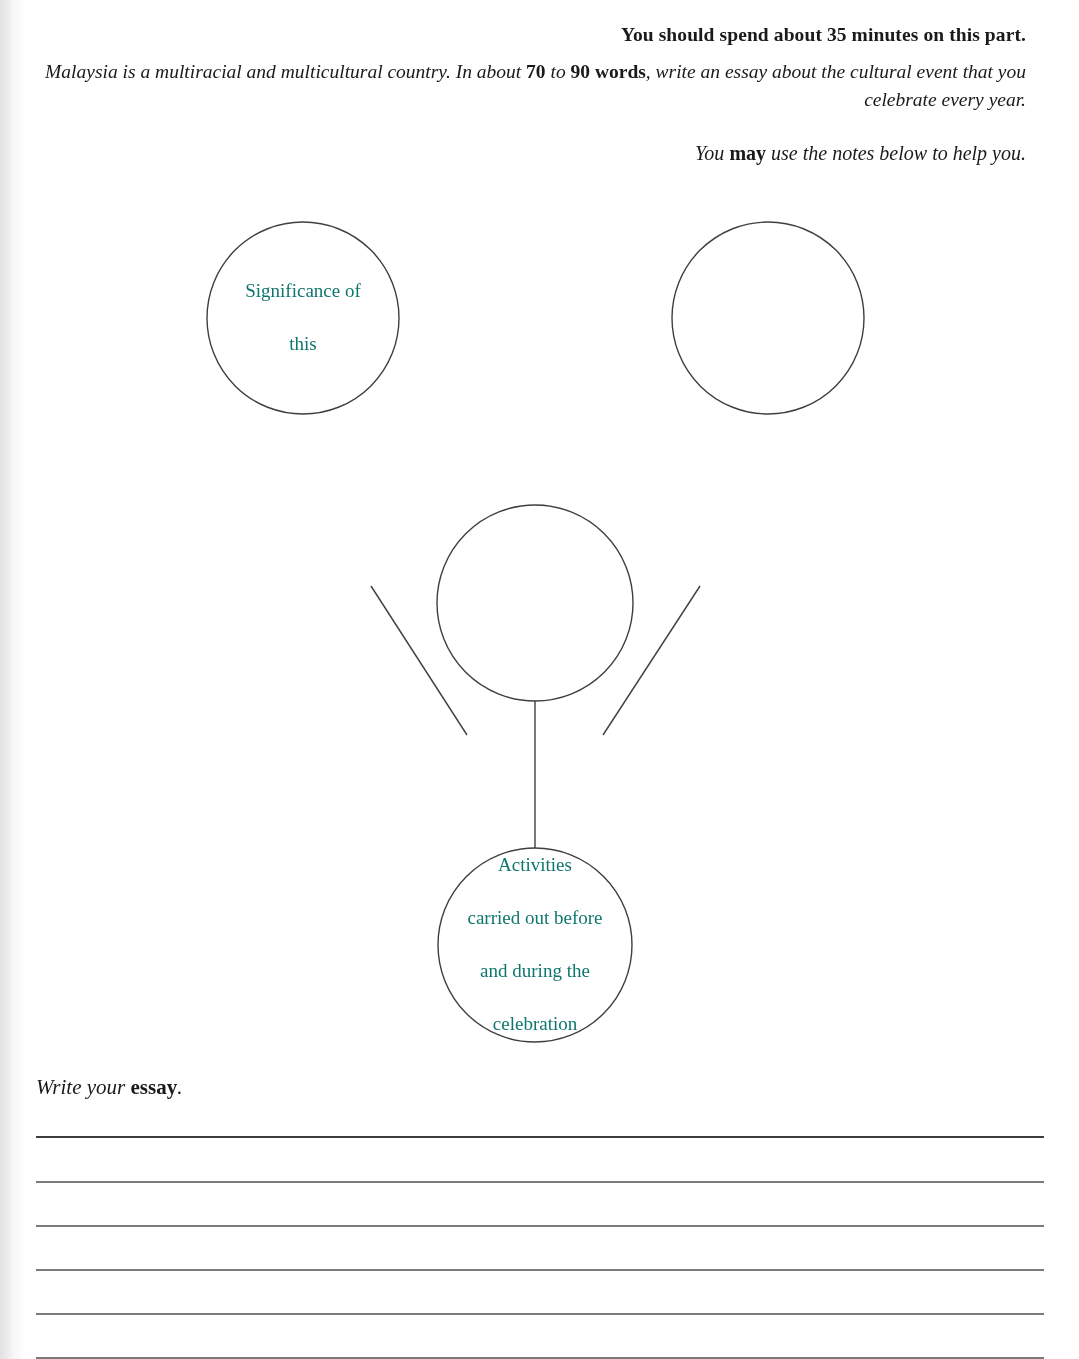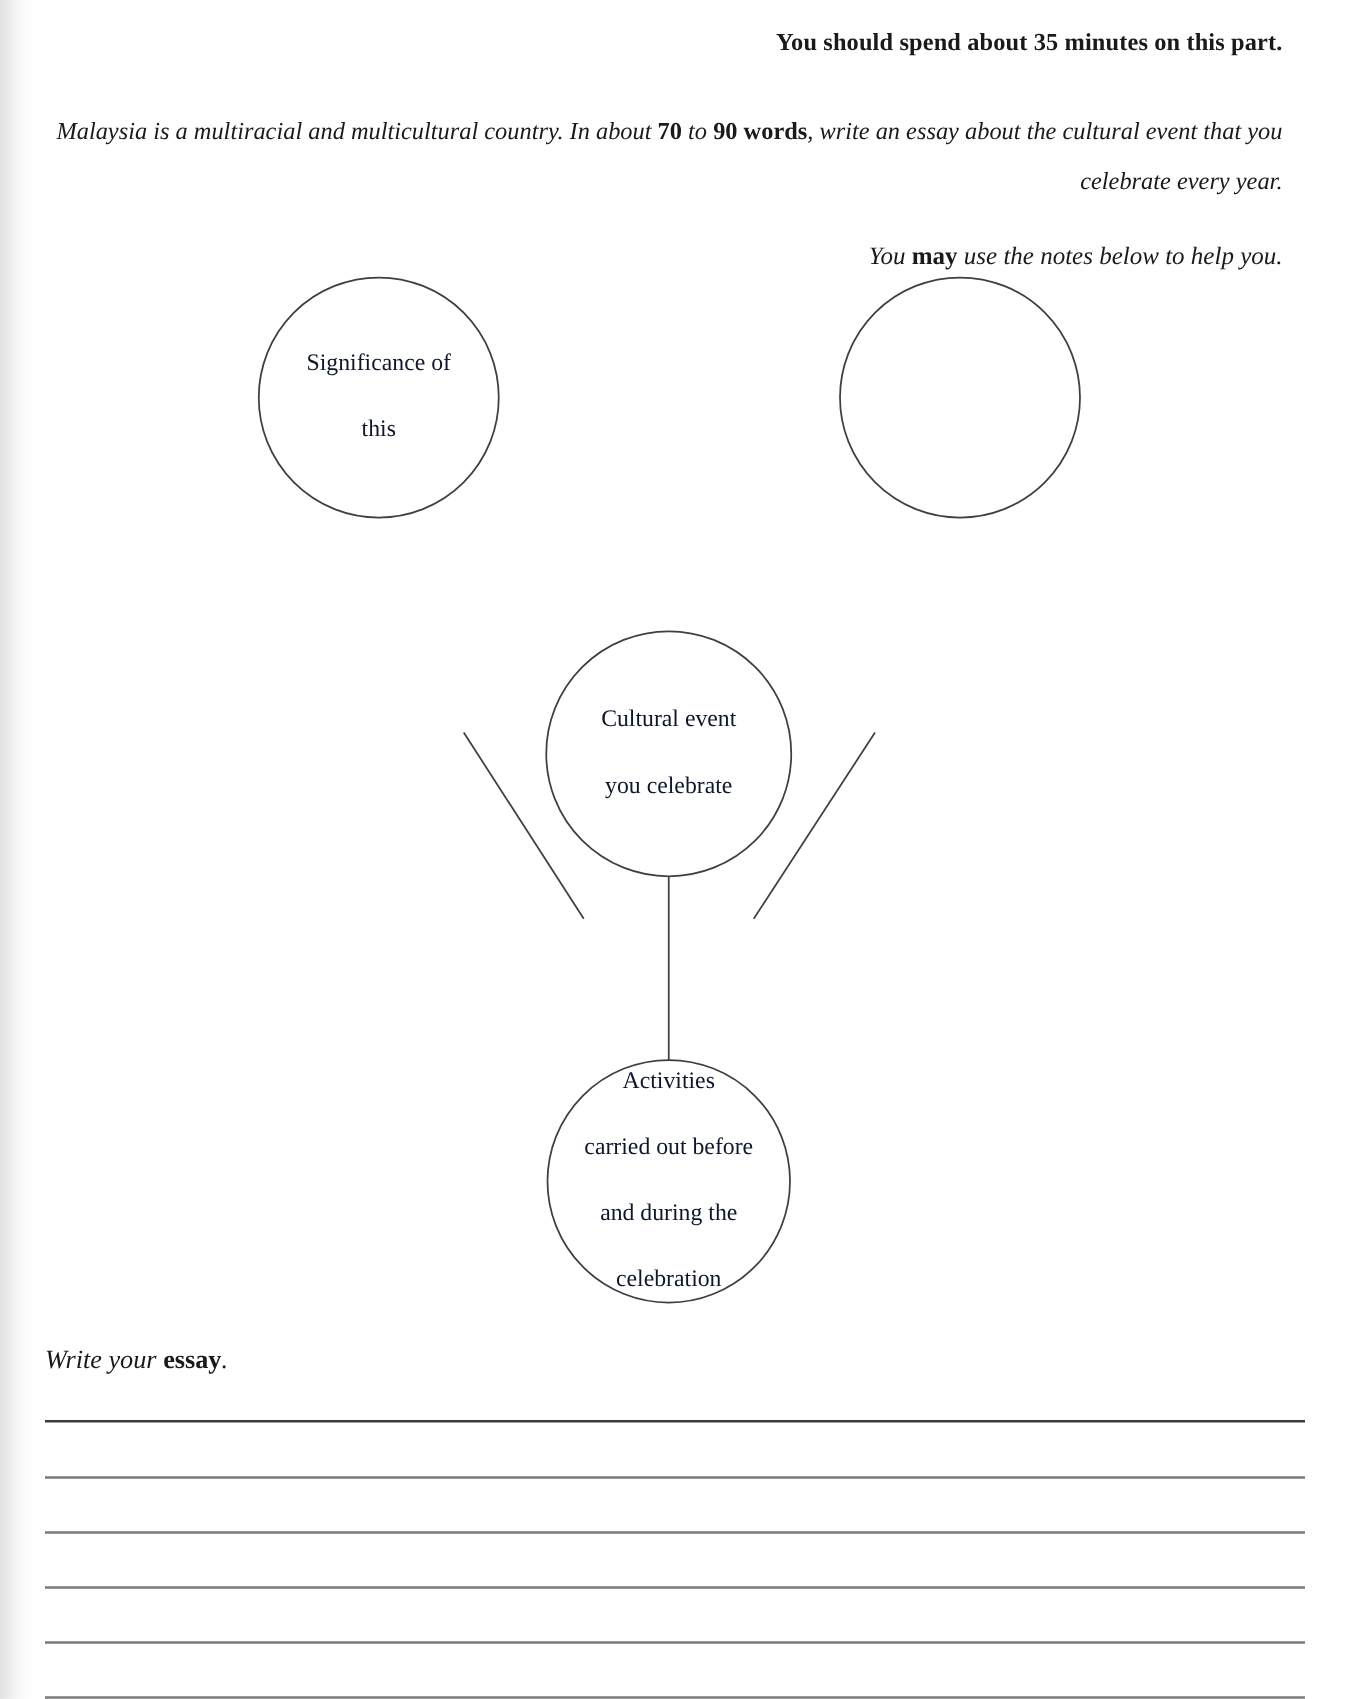--- a/index.html
+++ b/index.html
@@ -48,22 +48,22 @@
   }
   .line-heading {
     font-weight: bold;
     font-size: 19.5px;
     line-height: 26px;
     letter-spacing: 0.1px;
   }
   .para-italic {
     font-style: italic;
     font-size: 19.5px;
-    line-height: 40px;
-    margin-top: 38px;
+    line-height: 28px;
+    margin-top: 10px;
   }
   .para-italic .b {
     font-weight: bold;
     font-style: normal;
   }
   .para-italic .it {
     font-style: italic;
     font-weight: normal;
   }
   .para-notes {
@@ -88,21 +88,21 @@
   .diagram svg { display: block; }
 
   .bubble-text {
     position: absolute;
     display: flex;
     align-items: center;
     justify-content: center;
     text-align: center;
     font-size: 19px;
     line-height: 26.5px;
-    color: #0f172a;
+    color: #0f766e;
   }
   .bubble-text span { display: block; width: 100%; }
   .bubble-text.left-align { text-align: left; }
 
   
   .write-essay {
     position: absolute;
     left: 36px;
     top: 1074px;
     font-style: italic;
@@ -156,26 +156,20 @@
     </svg>
 
     <div class="bubble-text" style="left:207px; top:78px; width:192px; height:80px;">
       <span>
         <span>Significance of</span><br>
         <span>this</span>
       </span>
     </div>
 
 
-    <div class="bubble-text" style="left:437px; top:363px; width:196px; height:80px;">
-      <span>
-        <span>Cultural event</span><br>
-        <span>you celebrate</span>
-      </span>
-    </div>
 
     <div class="bubble-text" style="left:437px; top:678px; width:196px; height:134px;align-items:center;">
       <span>
         <span>Activities</span><br>
         <span>carried out before</span><br>
         <span>and during the</span><br>
         <span>celebration</span>
       </span>
     </div>
   </div>

